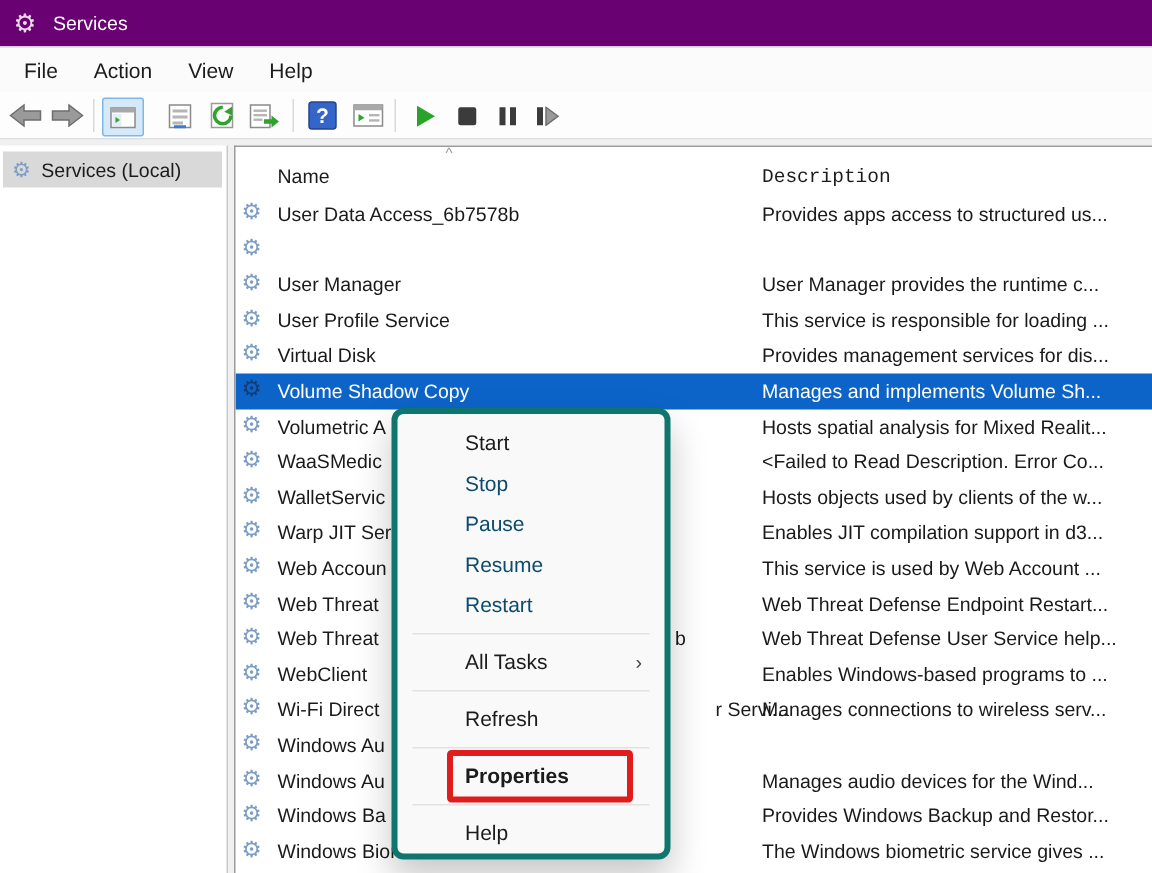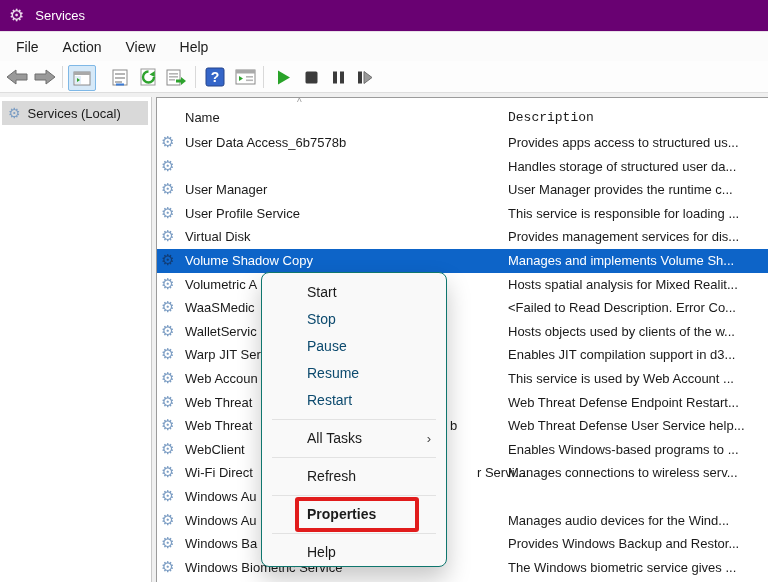--- a/index.html
+++ b/index.html
@@ -38,21 +38,21 @@
   .row{height:23.6px;position:relative;font-size:13px;color:#1a1a1a;}
   .row .gear{position:absolute;left:4px;top:3px;font-size:15px;line-height:1;color:#7d9ec4;}
   .row .nm{position:absolute;left:28px;top:4px;white-space:nowrap;}
   .row .ds{position:absolute;left:351px;top:4px;white-space:nowrap;}
   .row .tail{position:absolute;top:4px;white-space:nowrap;}
   .row.selected{background:#0d64c8;color:#fff;}
   .row.selected .gear{color:#123c74;}
 
   
   .cmenu{position:absolute;left:261px;top:272px;width:186px;box-sizing:border-box;background:#f9f9f9;
-         border:1px solid #0f766e;border-radius:8px;box-shadow:0 12px 24px rgba(0,0,0,.22);
+         border:4px solid #0f766e;border-radius:8px;box-shadow:0 12px 24px rgba(0,0,0,.22);
          padding:6px 0 0 0;z-index:5;font-size:14px;color:#1b1b1b;}
   .cmi{height:27px;line-height:27px;padding-left:45px;position:relative;cursor:default;}
   .cmi.disabled{color:#0c4a6e;}
   .cmi.bold{font-weight:bold;}
   .cmi .sub{position:absolute;right:15px;top:0;font-size:13px;color:#444;}
   .csep{height:1px;background:#e2e2e2;margin:5px 10px;}
   .redbox{position:absolute;left:33px;top:-4px;width:116px;height:27px;border:4px solid #e11c1c;border-radius:3px;z-index:6;}
 
   svg{display:block;}
 </style>
@@ -198,21 +198,20 @@
     <span class="h-desc">Description</span>
   </div>
   <div class="rows">
       <div class="row">
         <span class="gear">⚙</span>
         <span class="nm">User Data Access_6b7578b</span>
         <span class="ds">Provides apps access to structured us...</span>
       </div>
       <div class="row">
         <span class="gear">⚙</span>
-        <span class="ds">Handles storage of structured user da...</span>
       </div>
       <div class="row">
         <span class="gear">⚙</span>
         <span class="nm">User Manager</span>
         <span class="ds">User Manager provides the runtime c...</span>
       </div>
       <div class="row">
         <span class="gear">⚙</span>
         <span class="nm">User Profile Service</span>
         <span class="ds">This service is responsible for loading ...</span>

